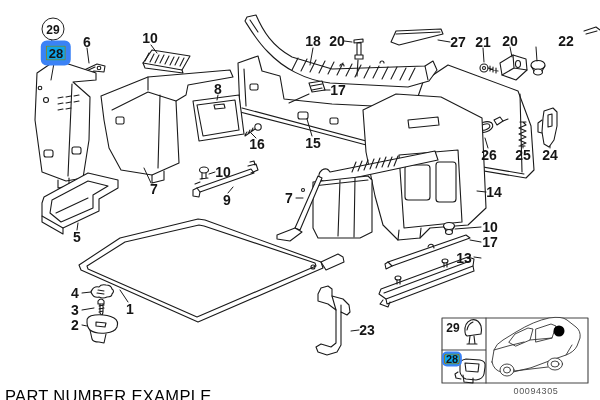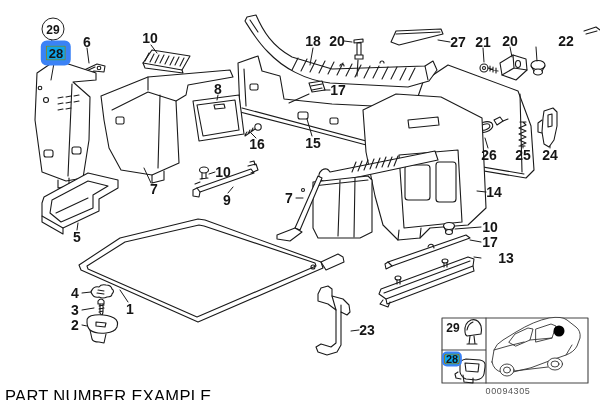--- a/index.html
+++ b/index.html
@@ -9,21 +9,21 @@
   .lbl{position:absolute;transform:translate(-50%,-50%);font-weight:bold;
        font-size:14px;color:#151515;line-height:1;white-space:nowrap;
        background:transparent;}
   .lbl.circled{border:1.8px solid #222;border-radius:50%;width:21px;height:21px;
        display:flex;align-items:center;justify-content:center;font-size:12px;background:#fff;}
   .lbl.hl{background:#0ea5e9;border:5px solid #3b82f6;border-radius:6px;
        padding:1px 3px;font-size:13px;box-shadow:inset 0 0 0 1px #9a7b10;}
   .lbl.inset-size{font-size:12px;}
   .lbl.inset-hl{border-width:2.5px;font-size:11px;padding:0 2px;border-radius:5px;}
   .code{position:absolute;transform:translate(-50%,0);font-size:9px;color:#555;
-       letter-spacing:0.6px;font-weight:normal;}
+       letter-spacing:0.6px;font-weight:normal;margin-left:28px;}
   .caption{position:absolute;left:5px;top:387px;font-size:16.5px;color:#000000;
        letter-spacing:0.3px;font-weight:normal;}
 </style>
 </head>
 <body>
 
 <svg id="art" width="600" height="400" viewBox="0 0 600 400">
   <g stroke="#1a1a1a" stroke-width="1.1" fill="none" stroke-linejoin="round" stroke-linecap="round">
 
     <g>
@@ -260,21 +260,21 @@
 <div class="lbl" style="left:489px;top:155px">26</div>
 <div class="lbl" style="left:523px;top:155px">25</div>
 <div class="lbl" style="left:550px;top:155px">24</div>
 <div class="lbl" style="left:223px;top:172px">10</div>
 <div class="lbl" style="left:154px;top:189px">7</div>
 <div class="lbl" style="left:227px;top:200px">9</div>
 <div class="lbl" style="left:289px;top:198px">7</div>
 <div class="lbl" style="left:494px;top:192px">14</div>
 <div class="lbl" style="left:490px;top:227px">10</div>
 <div class="lbl" style="left:490px;top:242px">17</div>
-<div class="lbl" style="left:506px;top:258px">13</div>
+<div class="lbl" style="left:464px;top:258px">13</div>
 <div class="lbl" style="left:77px;top:237px">5</div>
 <div class="lbl" style="left:75px;top:293px">4</div>
 <div class="lbl" style="left:75px;top:310px">3</div>
 <div class="lbl" style="left:75px;top:325px">2</div>
 <div class="lbl" style="left:130px;top:309px">1</div>
 <div class="lbl" style="left:367px;top:330px">23</div>
 
 <div class="lbl inset-size" style="left:453px;top:328px">29</div>
 <div class="lbl hl inset-hl" style="left:452px;top:359px">28</div>
 <div class="code" style="left:508px;top:386px">00094305</div>

